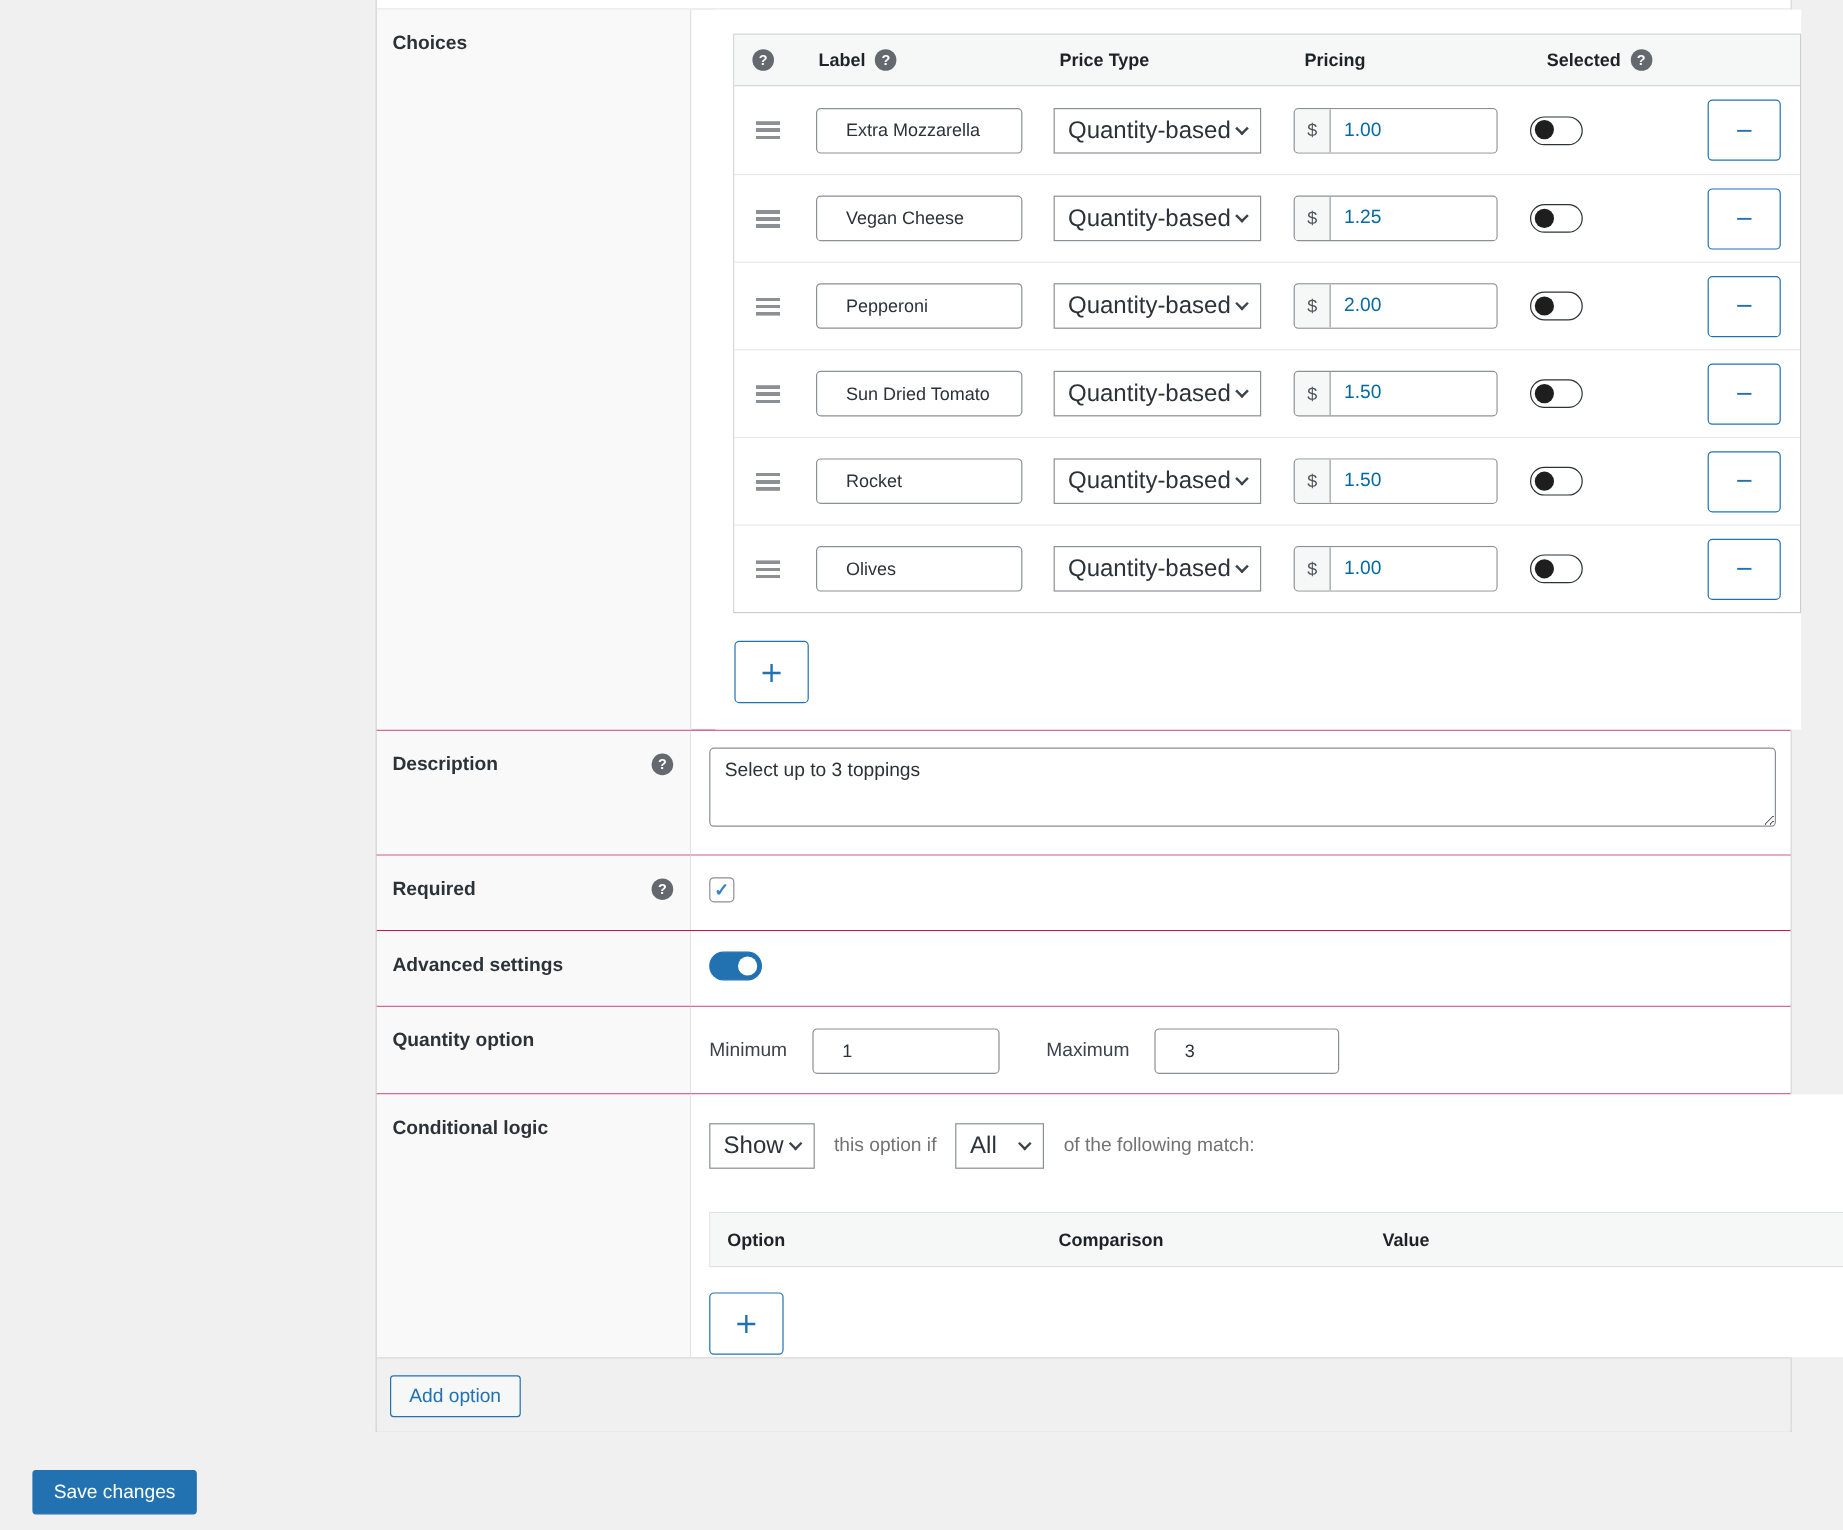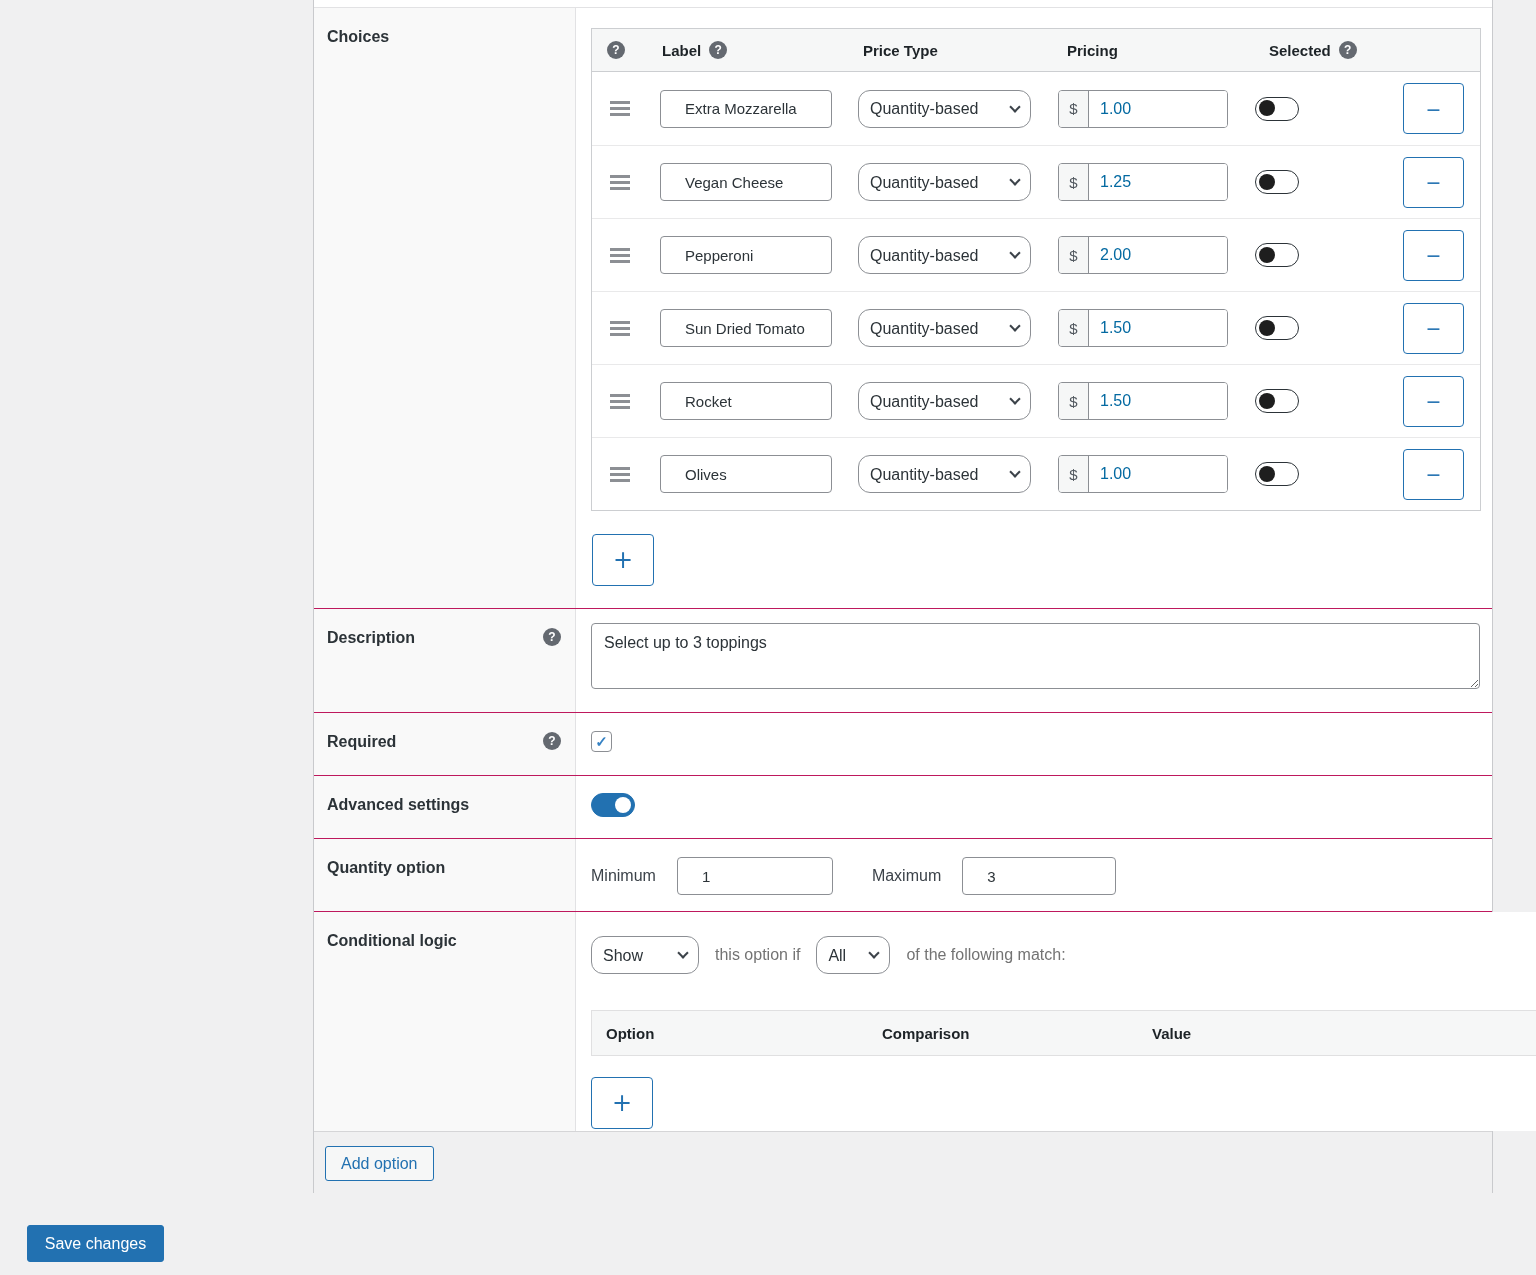--- a/index.html
+++ b/index.html
@@ -31,21 +31,21 @@
   .content-col { flex:1; background:#fff; padding-left:15px; }
 
   
   .help {
     width:18px; height:18px; border-radius:50%; background:#646970;
     color:#fff; font-size:12px; font-weight:700; line-height:18px;
     text-align:center; display:inline-block; flex:none; cursor:pointer;
   }
 
   
-  .choices-row { height:600px; }
+  .choices-row { height:600px;gap:20px; }
   .choices-row .content-col { padding-top:20px; }
   .choices-table { width:890px; border:1px solid #ccced1; }
   .ct-grid { display:grid; grid-template-columns:66px 200px 200px 197px 1fr; align-items:center; }
   .ct-header { height:43px; background:#f6f7f7; border-bottom:1px solid #ccced1; }
   .ct-header .hcell { font-size:15px; font-weight:700; color:#1d2327; display:flex; align-items:center; gap:8px; }
   .hcell.c1 { padding-left:15px; }
   .hcell.c2 { padding-left:4px; }
   .hcell.c3 { padding-left:5px; }
   .hcell.c4 { padding-left:9px; }
   .hcell.c5 { padding-left:14px; }
@@ -59,22 +59,22 @@
   .text-input {
     height:38px; border:1px solid #8c8f94; border-radius:4px;
     font-family:"Liberation Sans", sans-serif; font-size:15px; color:#2c3338;
     padding:0 24px; background:#fff;
   }
   .label-input { width:172px; margin-left:2px; }
 
   .select-wrap { position:relative; display:inline-block; }
   .select-wrap select {
     appearance:none; -webkit-appearance:none;
-    height:38px; width:100%; border:1px solid #8c8f94; border-radius:12px;
-    background:#fff; font-family:"Liberation Sans", sans-serif; font-size:16px;
+    height:38px; width:100%; border:1px solid #8c8f94; border-radius:0;
+    background:#fff; font-family:"Liberation Sans", sans-serif; font-size:20px;
     color:#2c3338; padding:0 16px 0 11px; cursor:pointer;
   }
   .select-wrap .chev {
     position:absolute; right:12px; top:13px; width:8px; height:8px;
     border-right:2px solid #3c434a; border-bottom:2px solid #3c434a;
     transform:rotate(45deg); pointer-events:none;
   }
   .pt-select { width:173px; }
 
   .price-group {
@@ -143,21 +143,21 @@
   .qty-line { display:flex; align-items:center; margin-top:18px; }
   .qty-text { font-size:16px; color:#3c434a; }
   .qty-input { width:156px; margin-left:21px; }
   .qty-input.max { width:154px; }
   .qty-gap { width:39px; }
 
   
   .conditional-row { height:220px;justify-content:space-between; }
   .cond-line { display:flex; align-items:center; margin-top:24px; gap:16px; }
   .cond-text { font-size:16px; color:#737373; }
-  .show-select { width:108px; }
+  .show-select { width:88px; }
   .all-select { width:74px; }
   .cond-table { width:1073px; margin-top:36px; border:1px solid #e0e0e1; }
   .cond-header {
     height:44px; background:#f6f7f7;
     display:grid; grid-template-columns:276px 270px 1fr; align-items:center;
   }
   .cond-header .hcell { font-size:15px; font-weight:700; color:#1d2327; padding-left:14px; }
   .conditional-row .plus-btn { margin-top:21px; }
 
   

